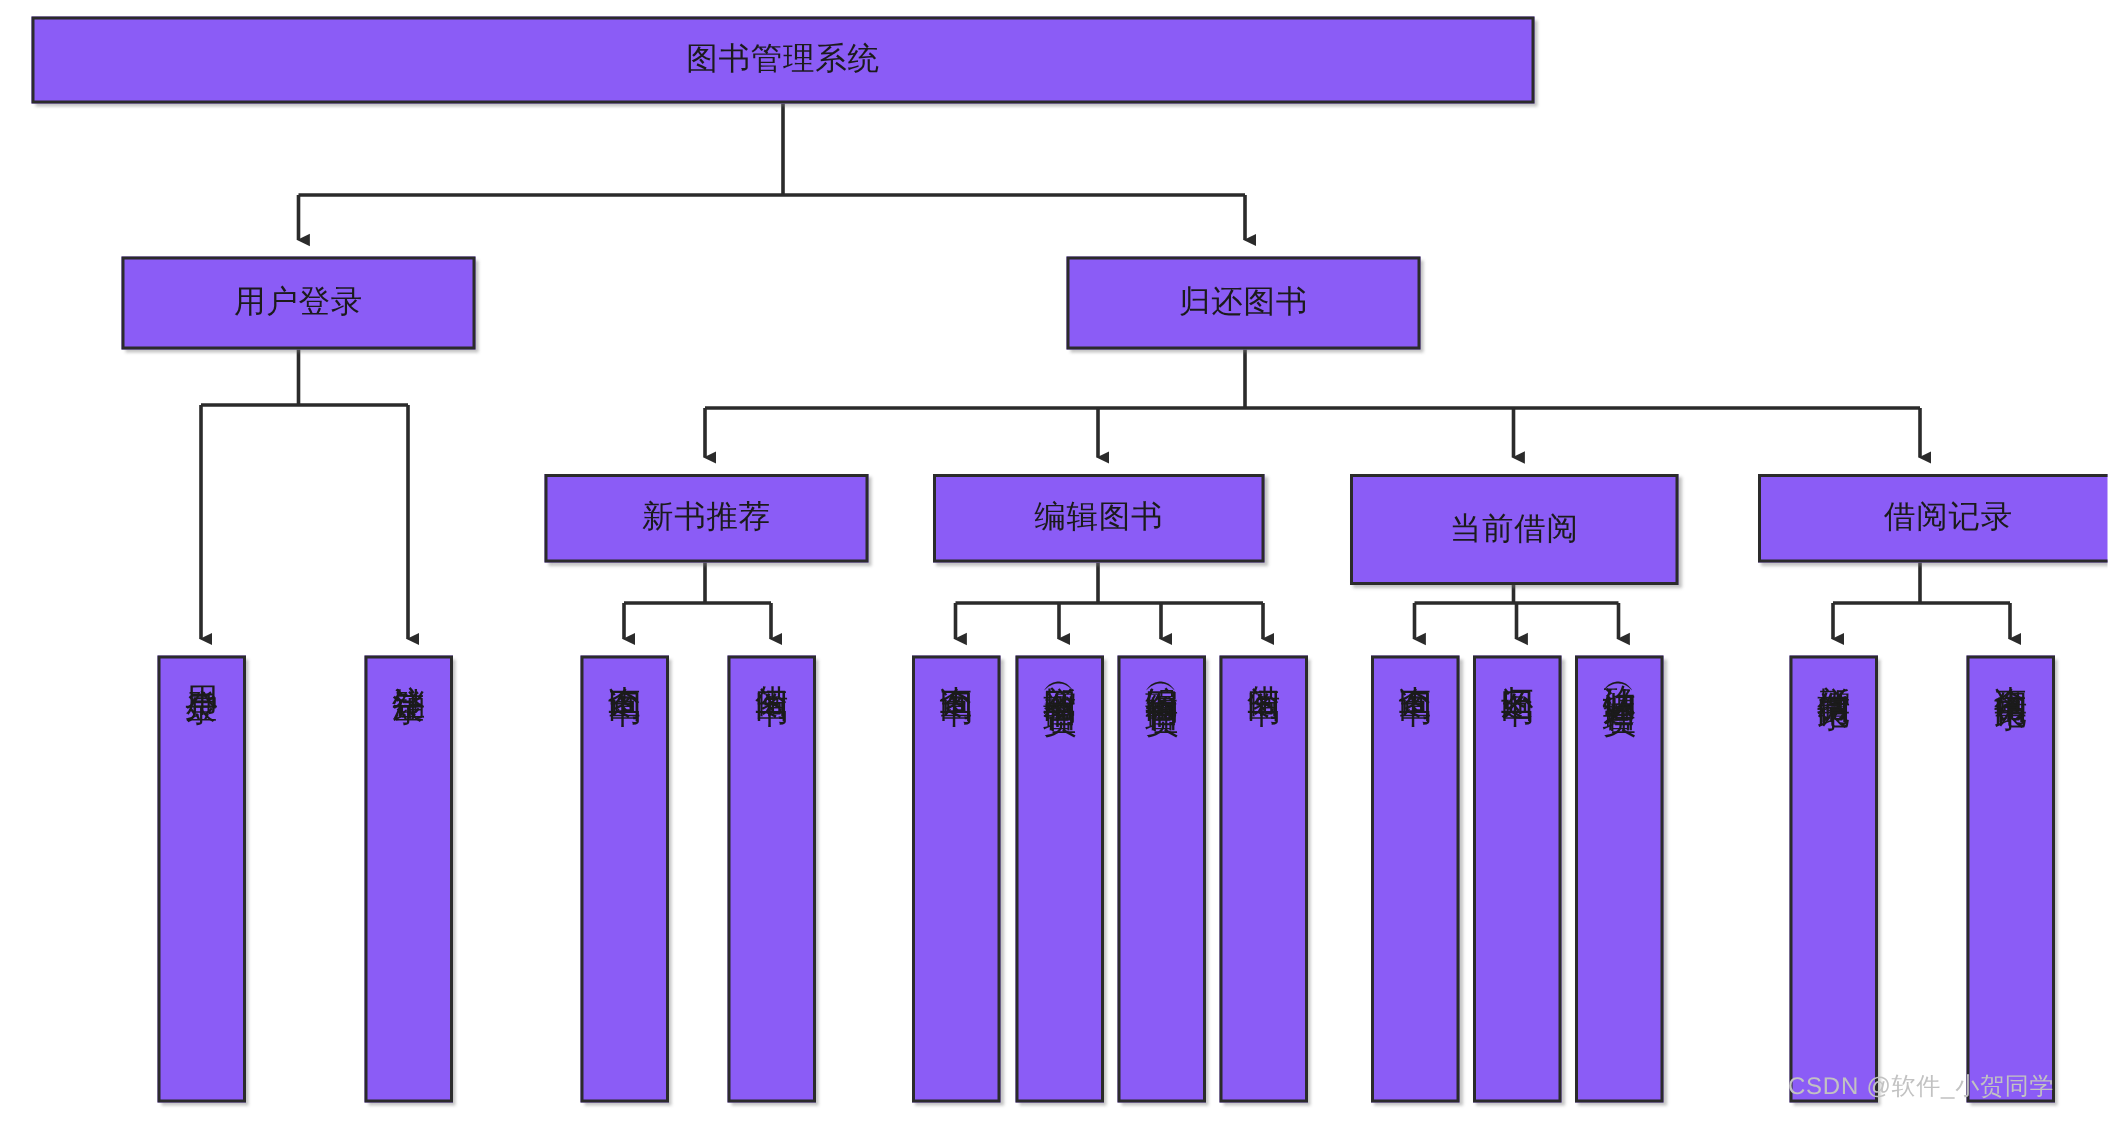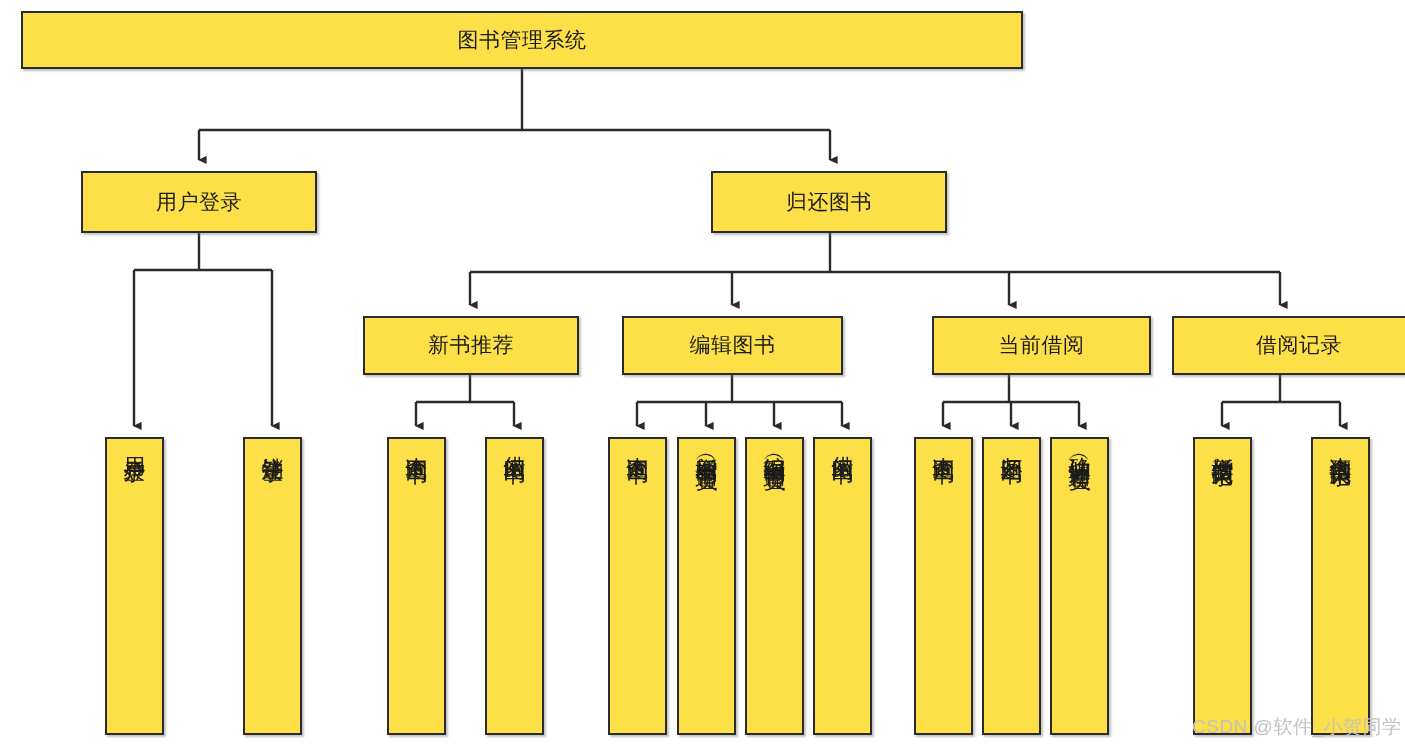--- a/index.html
+++ b/index.html
@@ -22,21 +22,21 @@
   svg#tree-svg {
     position: absolute;
     top: 0;
     left: 0;
     width: 1405px;
     height: 747px;
   }
   .node-box {
     position: absolute;
     box-sizing: border-box;
-    background: #fde047;
+    background: #8b5cf6;
     border: 2px solid #2b2b2b;
     box-shadow: 2px 2px 2px rgba(120,120,120,0.45);
     display: flex;
     align-items: center;
     justify-content: center;
     color: #1b1b1b;
   }
   .node-label {
     font-size: 21px;
     line-height: 1.15;
@@ -52,21 +52,21 @@
   .node-box.vertical .node-label {
     writing-mode: vertical-rl;
     text-orientation: upright;
     font-size: 22px;
     letter-spacing: 2px;
     line-height: 1;
     white-space: nowrap;
   }
   .watermark {
     position: absolute;
-    font-size: 19px;
+    font-size: 16px;
     color: #c2c2c2;
     letter-spacing: 0.5px;
     white-space: nowrap;
     user-select: none;
   }
 </style>
 </head>
 <body>
 
 <div id="diagram-root">
@@ -131,21 +131,21 @@
   <div class="node-box" style="left:711px; top:171px; width:236px; height:62px;">
     <span class="node-label">归还图书</span>
   </div>
 
   <div class="node-box" style="left:363px; top:316px; width:216px; height:59px;">
     <span class="node-label">新书推荐</span>
   </div>
   <div class="node-box" style="left:622px; top:316px; width:221px; height:59px;">
     <span class="node-label">编辑图书</span>
   </div>
-  <div class="node-box" style="left:932px; top:316px; width:219px; height:59px;">
+  <div class="node-box" style="left:900px; top:316px; width:219px; height:74px;">
     <span class="node-label">当前借阅</span>
   </div>
   <div class="node-box" style="left:1172px; top:316px; width:254px; height:59px;">
     <span class="node-label">借阅记录</span>
   </div>
 
   <div class="node-box vertical" style="left:105px; top:437px; width:59px; height:298px;">
     <span class="node-label">用户登录</span>
   </div>
   <div class="node-box vertical" style="left:243px; top:437px; width:59px; height:298px;">

